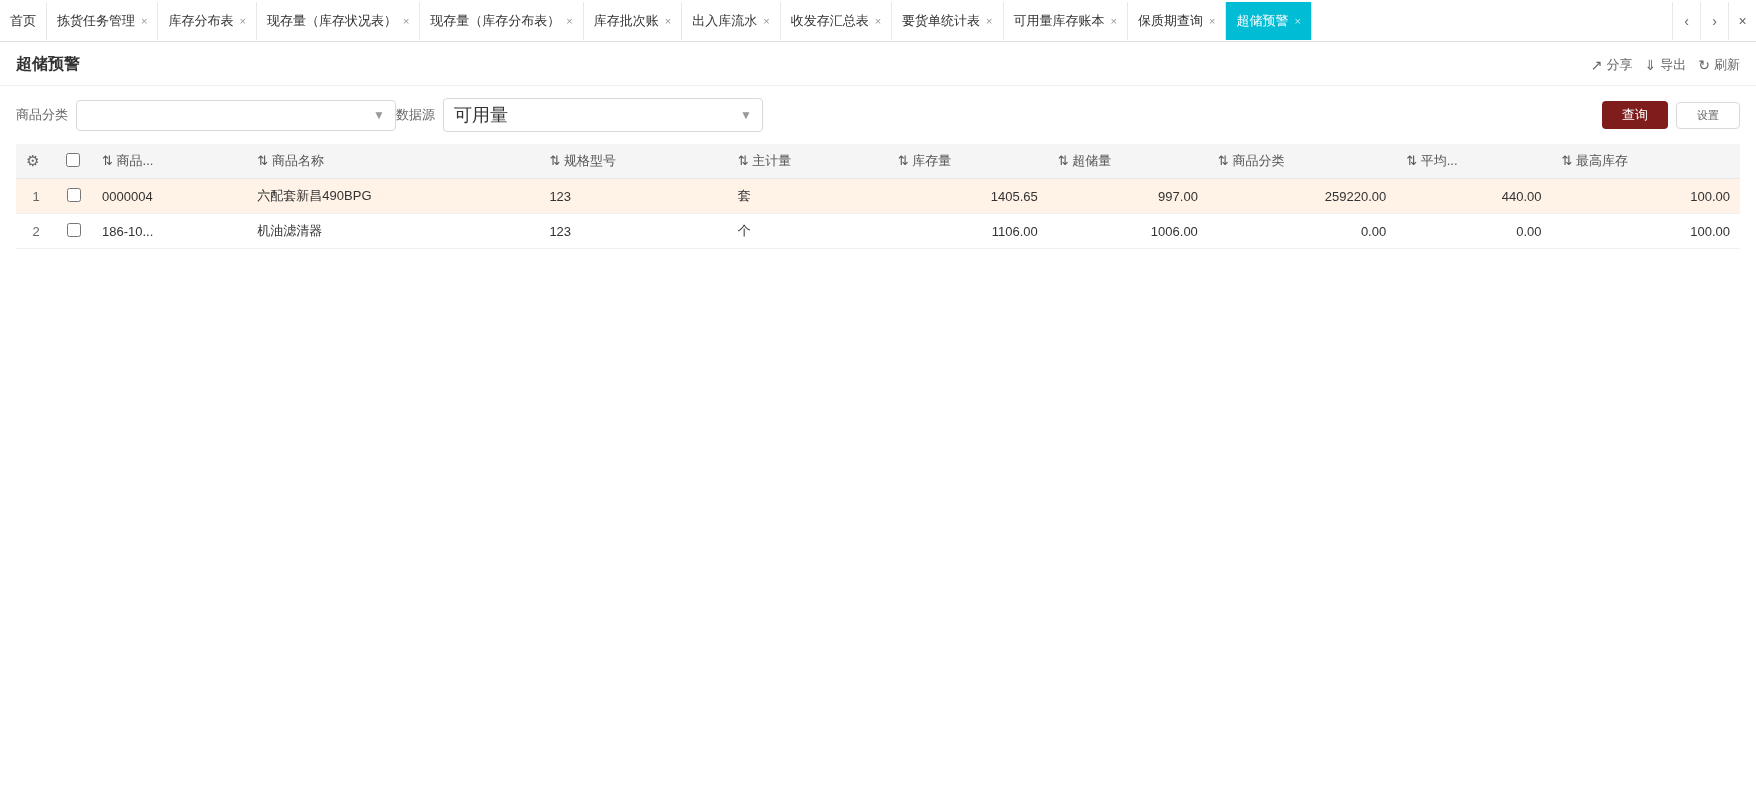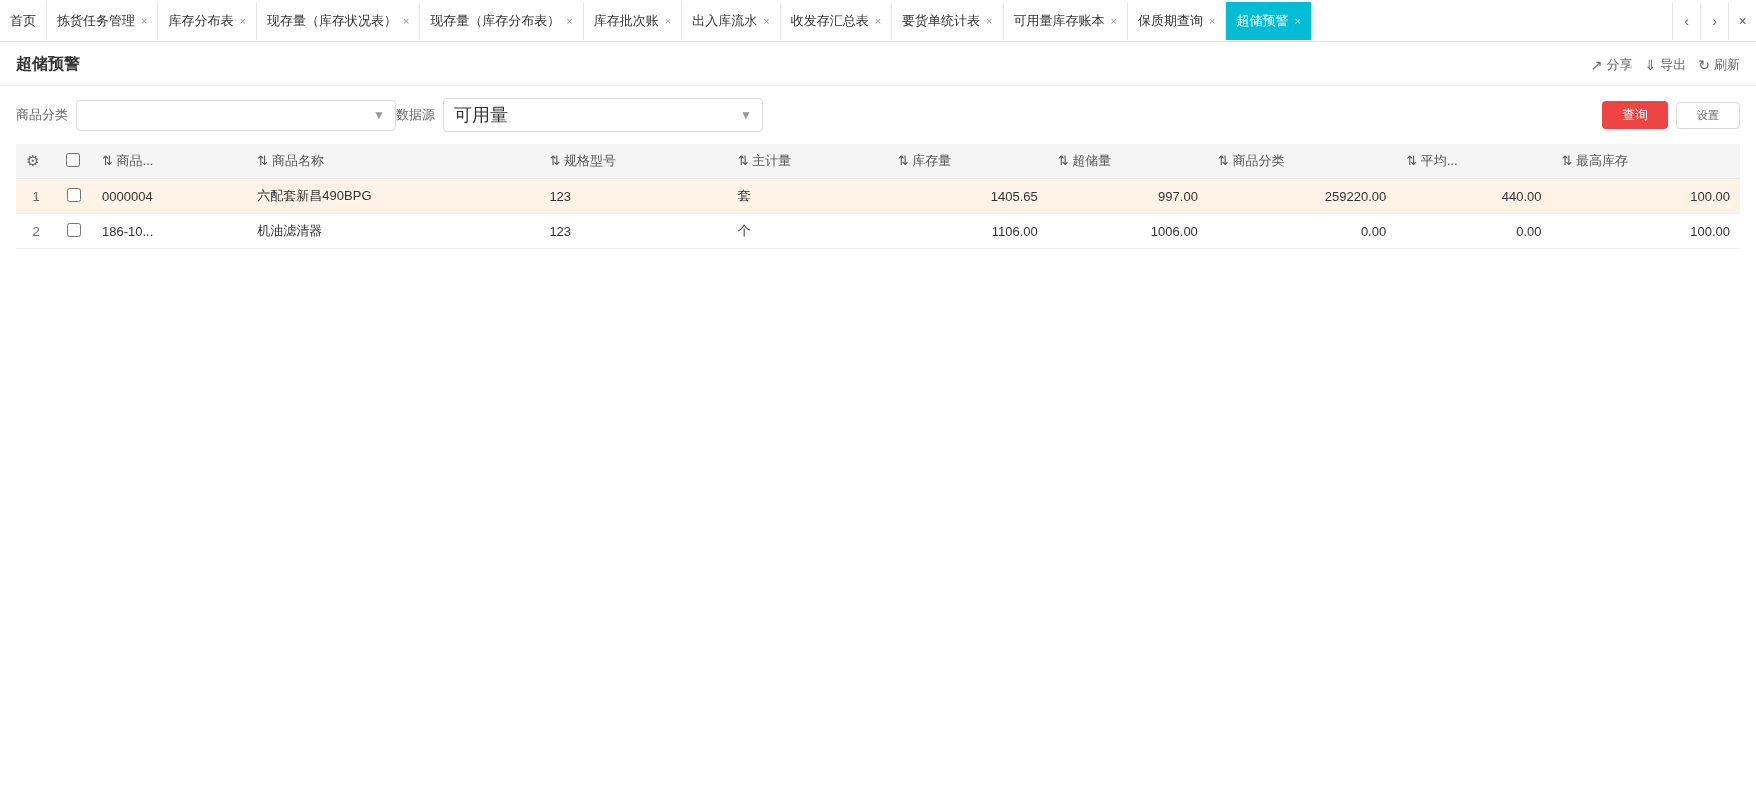--- a/index.html
+++ b/index.html
@@ -122,21 +122,21 @@
       position: relative;
     }
     .filter-select-text {
       flex: 1;
       color: #999;
       font-size: 18px;
     }
     .filter-select-arrow { color: #999; font-size: 12px; margin-left: 8px; }
 
     .btn-query {
-      background: #ef4444;
+      background: #7f1d1d;
       color: #fff;
       border: none;
       border-radius: 4px;
       padding: 5px 20px;
       font-size: 13px;
       cursor: pointer;
       margin-left: auto;
     }
     .btn-settings {
       background: #fff;

